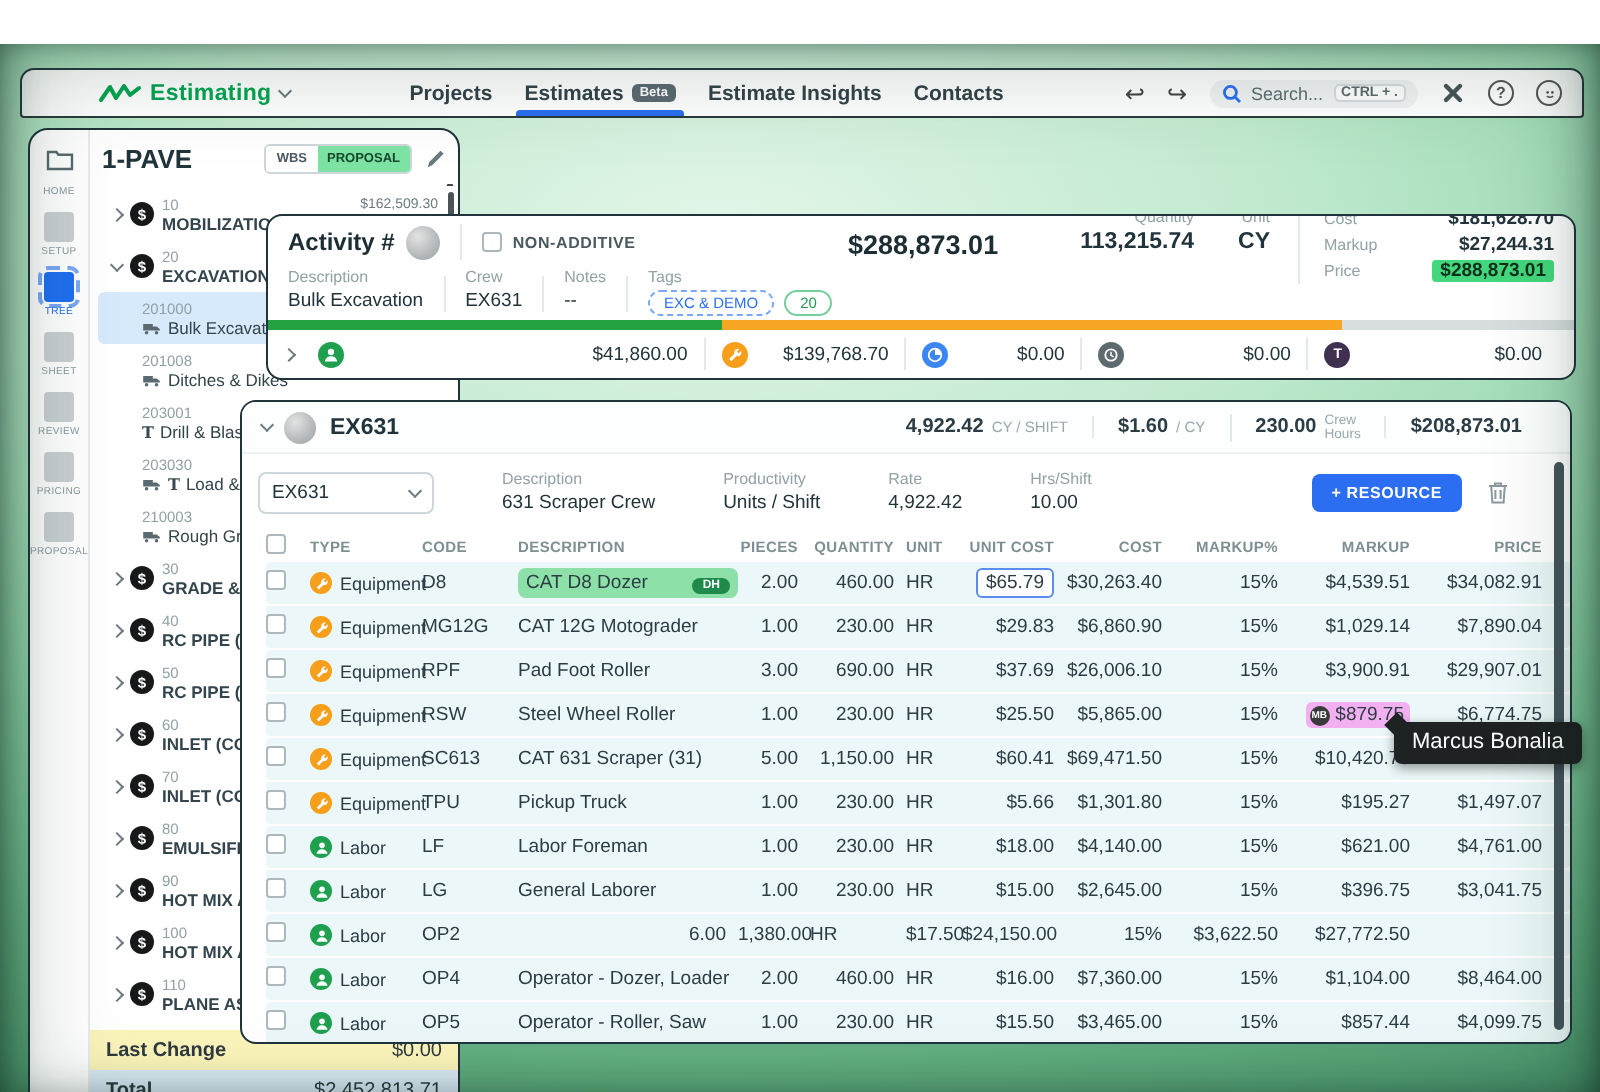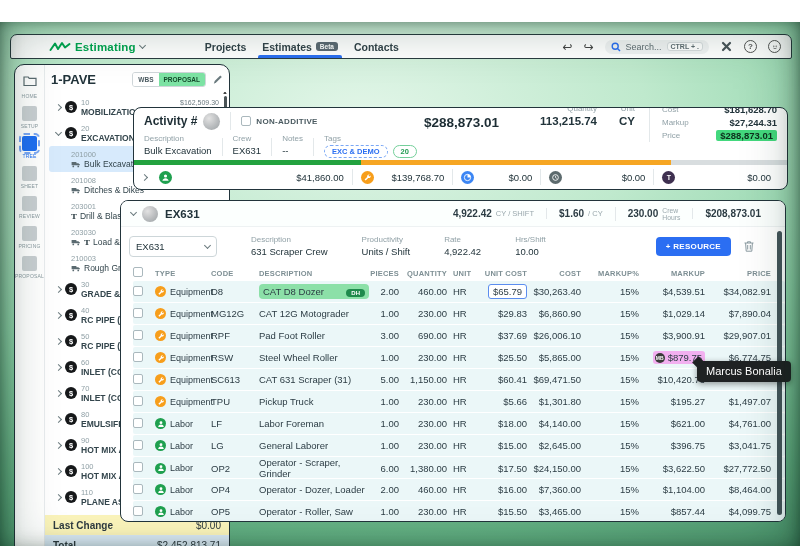--- a/index.html
+++ b/index.html
@@ -80,21 +80,21 @@
   .qty-col { text-align:right; margin-right:22px; margin-top:3px; }
   .mini-label { font-size:8px; color:#91a1a7; }
   .qty-val { font-size:11.5px; color:#22343b; font-weight:bold; margin-top:2px; }
   #cmp-block { border-left:1px solid #e3e8ea; padding-left:12px; margin-top:2px; width:128px; }
   .cmp-row { display:flex; align-items:center; font-size:8px; color:#91a1a7; height:13px; }
   .cmp-row b { margin-left:auto; font-size:9.5px; color:#22343b; }
   .cmp-row b.price-pill { background:#43d87d; padding:0 4px; border-radius:2px; color:#0d2f1c; }
   #act-fields { height:26px; display:flex; align-items:flex-start; padding:0 10px; }
   .field { margin-top:0; }
   .field .fv { font-size:9.5px; color:#22343b; margin-top:2px; }
-  .tagpill { font-size:7.5px; padding:1px 7px; border-radius:9px; font-weight:bold; }
+  .tagpill { font-size:7.5px; padding:1px 7px; border-radius:9px; font-weight:normal; }
   .tagpill.t0 { color:#2b6ff2; border:1px dashed #7aa7f5; }
   .tagpill.t1 { color:#1f9a50; border:1px solid #74cf9a; }
   #progress { height:5px; display:flex; }
   #act-summary { flex:1; display:flex; align-items:center; padding:0 8px; }
   .sum-group { display:flex; align-items:center; height:16px; padding:0 8px; }
   .sum-group + .sum-group { border-left:1px solid #e3e8ea; }
   .sum-amt { margin-left:auto; font-size:9.5px; color:#22343b; }
   .res-ic { width:13px; height:13px; border-radius:50%; display:flex; align-items:center; justify-content:center; flex:0 0 13px; }
   .res-ic svg { width:9px; height:9px; }
   .res-ic.labor { background:#1fa04f; } .res-ic.equipment { background:#f79e1b; }
@@ -155,20 +155,23 @@
     </div>
     <div id="nav">
         <div class="nav-item">
           <span>Projects</span>
         </div>
         <div class="nav-item active">
           <span>Estimates</span>
           <span class="nav-badge">Beta</span>
         </div>
         <div class="nav-item">
+          <span>Estimate Insights</span>
+        </div>
+        <div class="nav-item">
           <span>Contacts</span>
         </div>
       </div>
     <div id="topbar-right">
       <span class="tb-icon">↩</span>
       <span class="tb-icon">↪</span>
       <div id="search-pill">
         <svg width="10" height="10" viewBox="0 0 10 10">
             <circle cx="4.2" cy="4.2" r="3" fill="none" stroke="#2b6ff2" stroke-width="1.4"></circle>
             <path d="M6.5 6.5 L9 9" stroke="#2b6ff2" stroke-width="1.4"></path>
@@ -802,21 +805,20 @@
           <span class="type-cell">
             <span class="res-ic labor">
               <svg viewBox="0 0 12 12">
                 <circle cx="6" cy="4" r="2.1" fill="#fff"></circle>
                 <path d="M1.8 10.4c.5-2.4 2.1-3.5 4.2-3.5s3.7 1.1 4.2 3.5z" fill="#fff"></path>
               </svg>
             </span>
             <span>Labor</span>
           </span>
           <span>OP2</span>
-          <span>Operator - Scraper, Grinder</span>
           <span class="num">6.00</span>
           <span class="num">1,380.00</span>
           <span>HR</span>
           <span class="num">$17.50</span>
           <span class="num">$24,150.00</span>
           <span class="num">15%</span>
           <span class="num">$3,622.50</span>
           <span class="num">$27,772.50</span>
         </div>
         <div class="trow tgrid">

